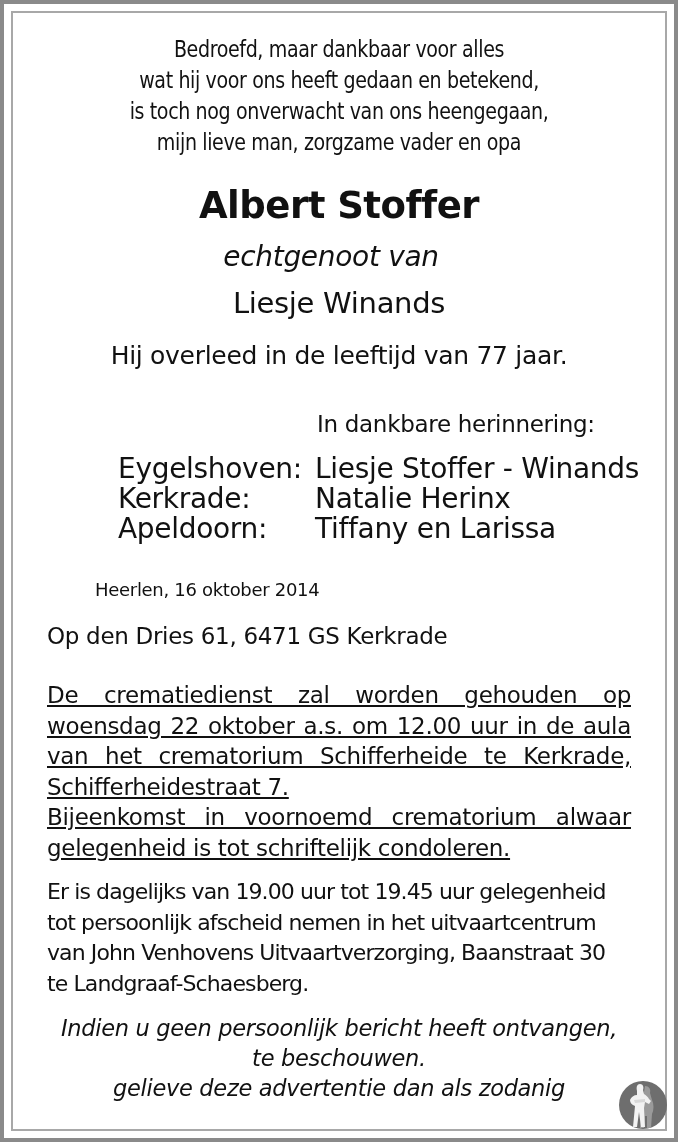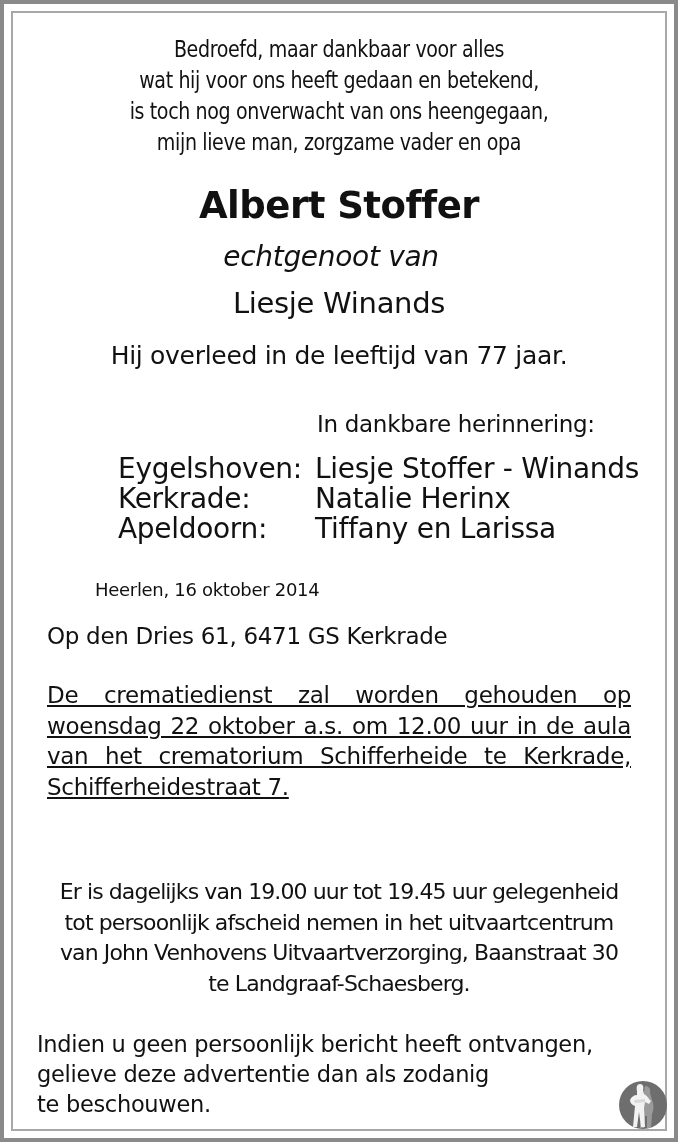--- a/index.html
+++ b/index.html
@@ -70,26 +70,26 @@
     }
     .service-info {
       position: absolute; left: 0; right: 0; top: 680px;
       font-size: 23px; line-height: 30.5px; letter-spacing: -0.3px;
       text-align: justify;
     }
     .service-info p { text-align: justify; text-decoration: underline; }
     .visitation-info {
       position: absolute; left: 0; right: 0; top: 877px;
       font-size: 22px; line-height: 30.5px; letter-spacing: -0.9px;
-      text-align: center;
+      text-align: left;
     }
     .notice {
       position: absolute; left: -10px; right: -10px; top: 1013px;
-      font-size: 22.5px; line-height: 30px; letter-spacing: -0.3px;
-      margin-top: 16px;
+      font-size: 22.5px; line-height: 30px; font-style: italic; letter-spacing: -0.3px;
+      text-align: center;
     }
     .logo {
       position: absolute; left: 618px; top: 1080px; width: 50px; height: 50px;
     }
   </style>
 </head>
 <body>
 
 <div class="frame-outer">
   <div class="frame-inner">
@@ -125,33 +125,34 @@
       <span class="relative-place">Apeldoorn:</span>
       <span>Tiffany en Larissa</span>
     </div>
   </div>
 
   <div class="place-date">Heerlen, 16 oktober 2014</div>
   <div class="home-address">Op den Dries 61, 6471 GS Kerkrade</div>
 
   <div class="service-info">
     <p>De crematiedienst zal worden gehouden op woensdag 22 oktober a.s. om 12.00 uur in de aula van het crematorium Schifferheide te Kerkrade, Schifferheidestraat 7.</p>
+    <p>Bijeenkomst in voornoemd crematorium alwaar gelegenheid is tot schriftelijk condoleren.</p>
   </div>
 
   <div class="visitation-info">
     <div>Er is dagelijks van 19.00 uur tot 19.45 uur gelegenheid</div>
     <div>tot persoonlijk afscheid nemen in het uitvaartcentrum</div>
     <div>van John Venhovens Uitvaartverzorging, Baanstraat 30</div>
     <div>te Landgraaf-Schaesberg.</div>
   </div>
 
   <div class="notice">
     <div>Indien u geen persoonlijk bericht heeft ontvangen,</div>
+    <div>te beschouwen.</div>
     <div>gelieve deze advertentie dan als zodanig</div>
-    <div>te beschouwen.</div>
   </div>
 </div>
 
 <div class="logo">
   <svg width="50" height="50" viewBox="0 0 50 50" xmlns="http://www.w3.org/2000/svg">
     <circle cx="25" cy="25" r="24" fill="#6e6e6e"></circle>
 
     <path d="M27 6 C31 6 33 9 32 13 L34 20 C36 24 36 30 34 34 L33 48 L29 48 L29 36 L27 36 L26 48 L22 48 L23 30 L25 18 Z" fill="#9a9a9a"></path>
 
     <path d="M22 4 C25 4 26 7 25 10 L26 14 C28 15 30 17 31 19 L33 21 L31 24 L27 22 L26 28 L27 47 L23 47 L21 32 L19 47 L15 47 L17 26 C14 25 12 23 12 20 C13 17 16 15 19 15 L19 11 C18 7 19 4 22 4 Z" fill="#f2f2f2"></path>

